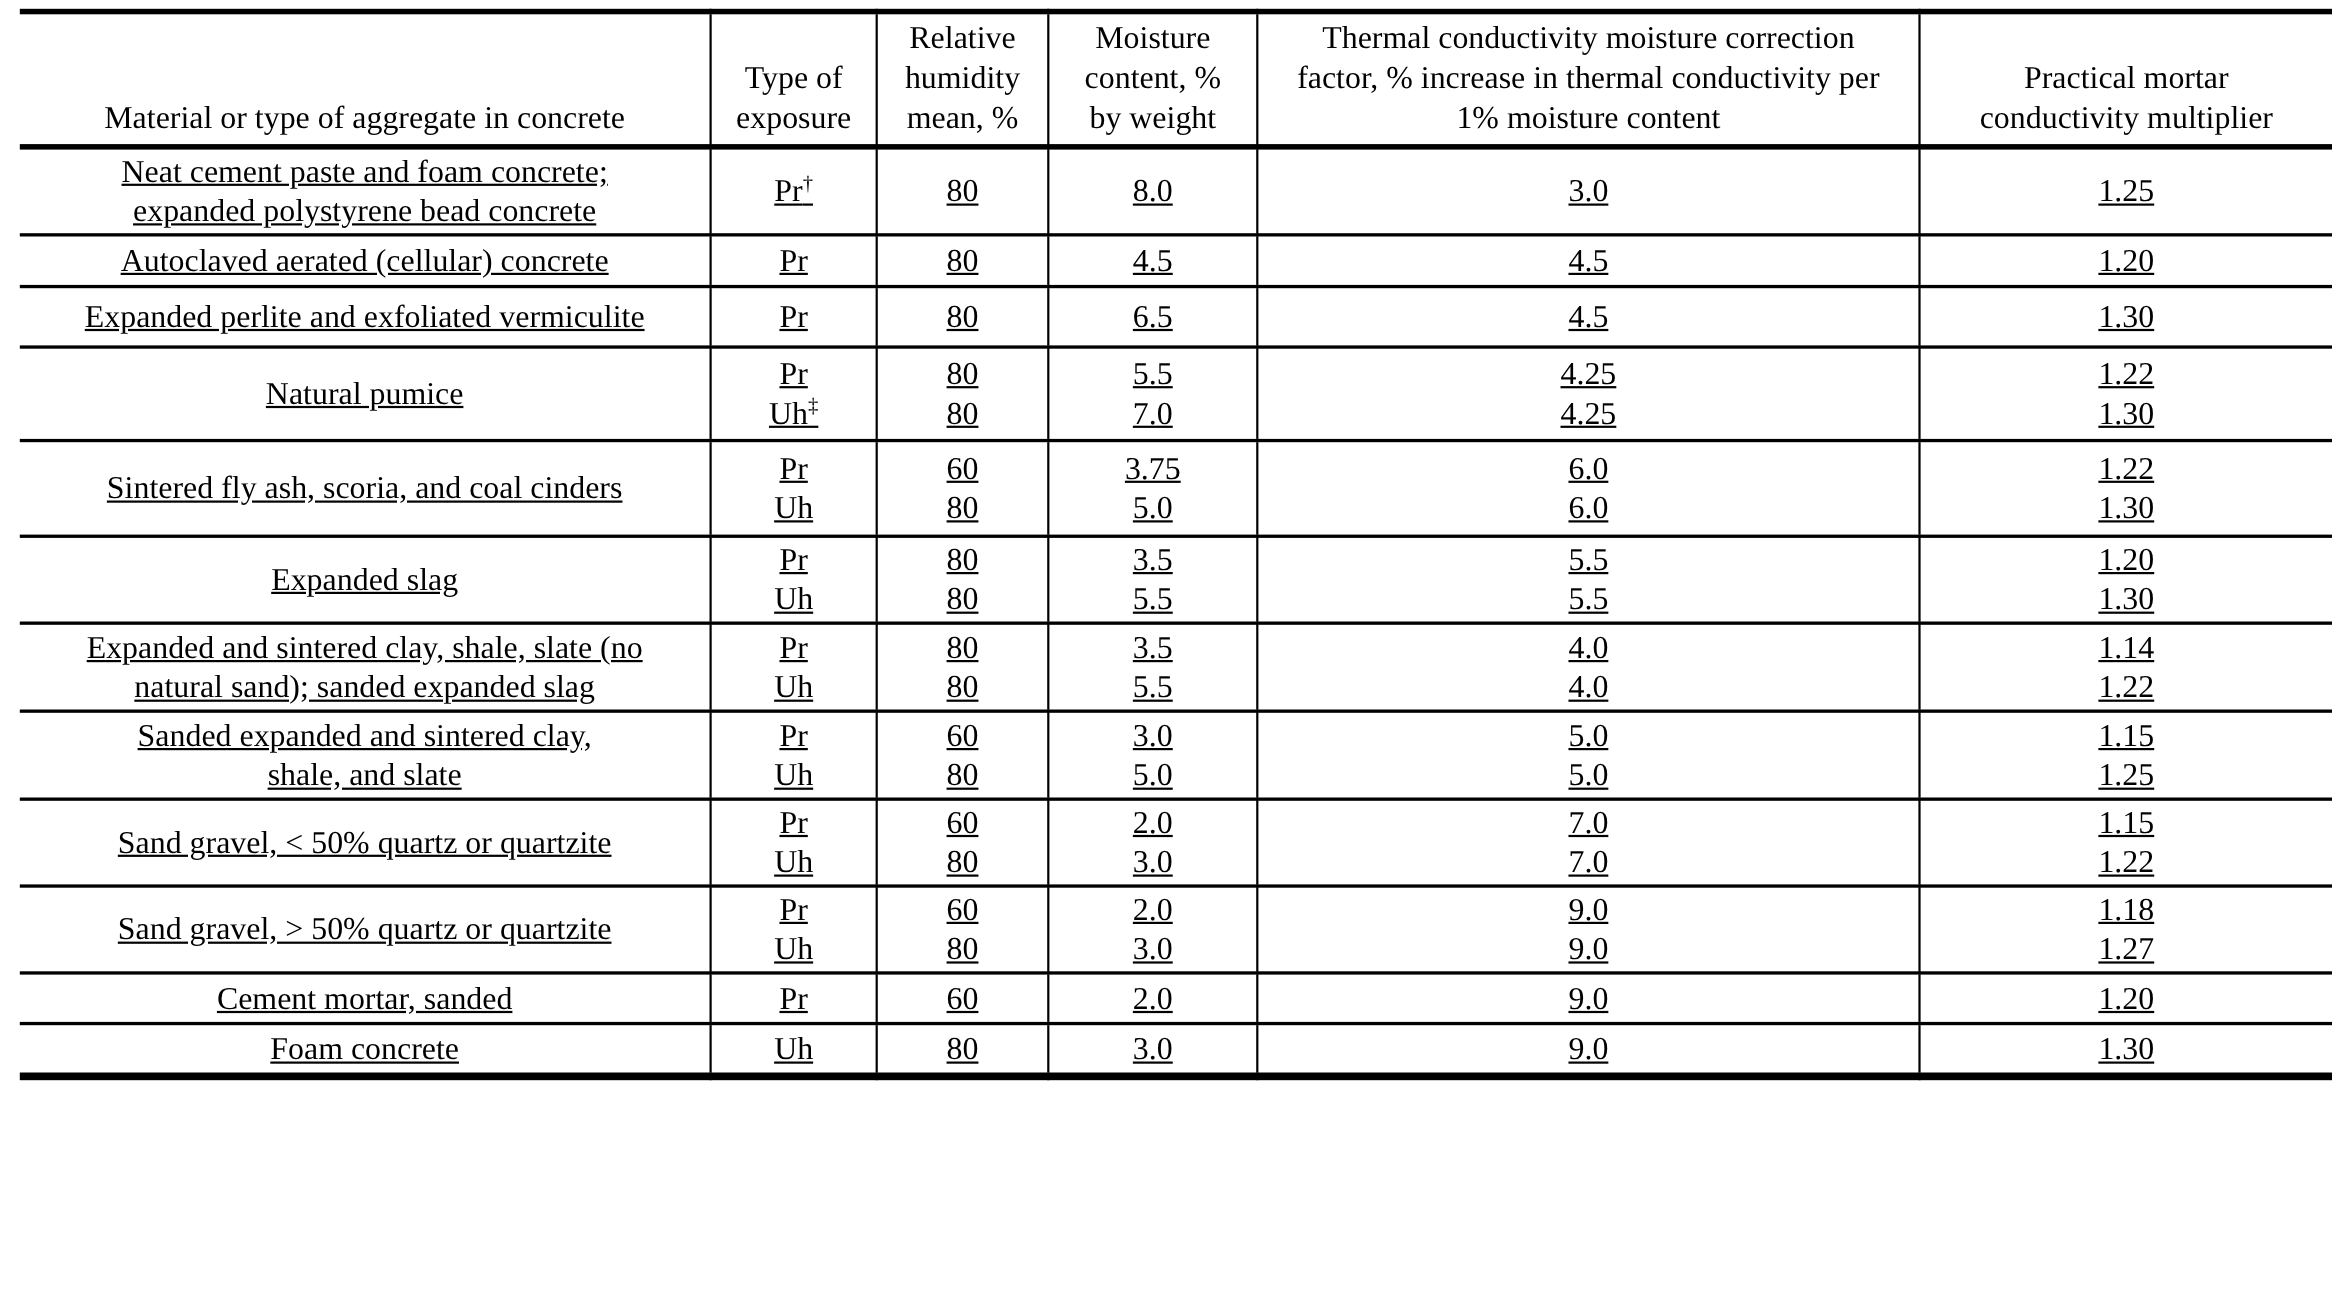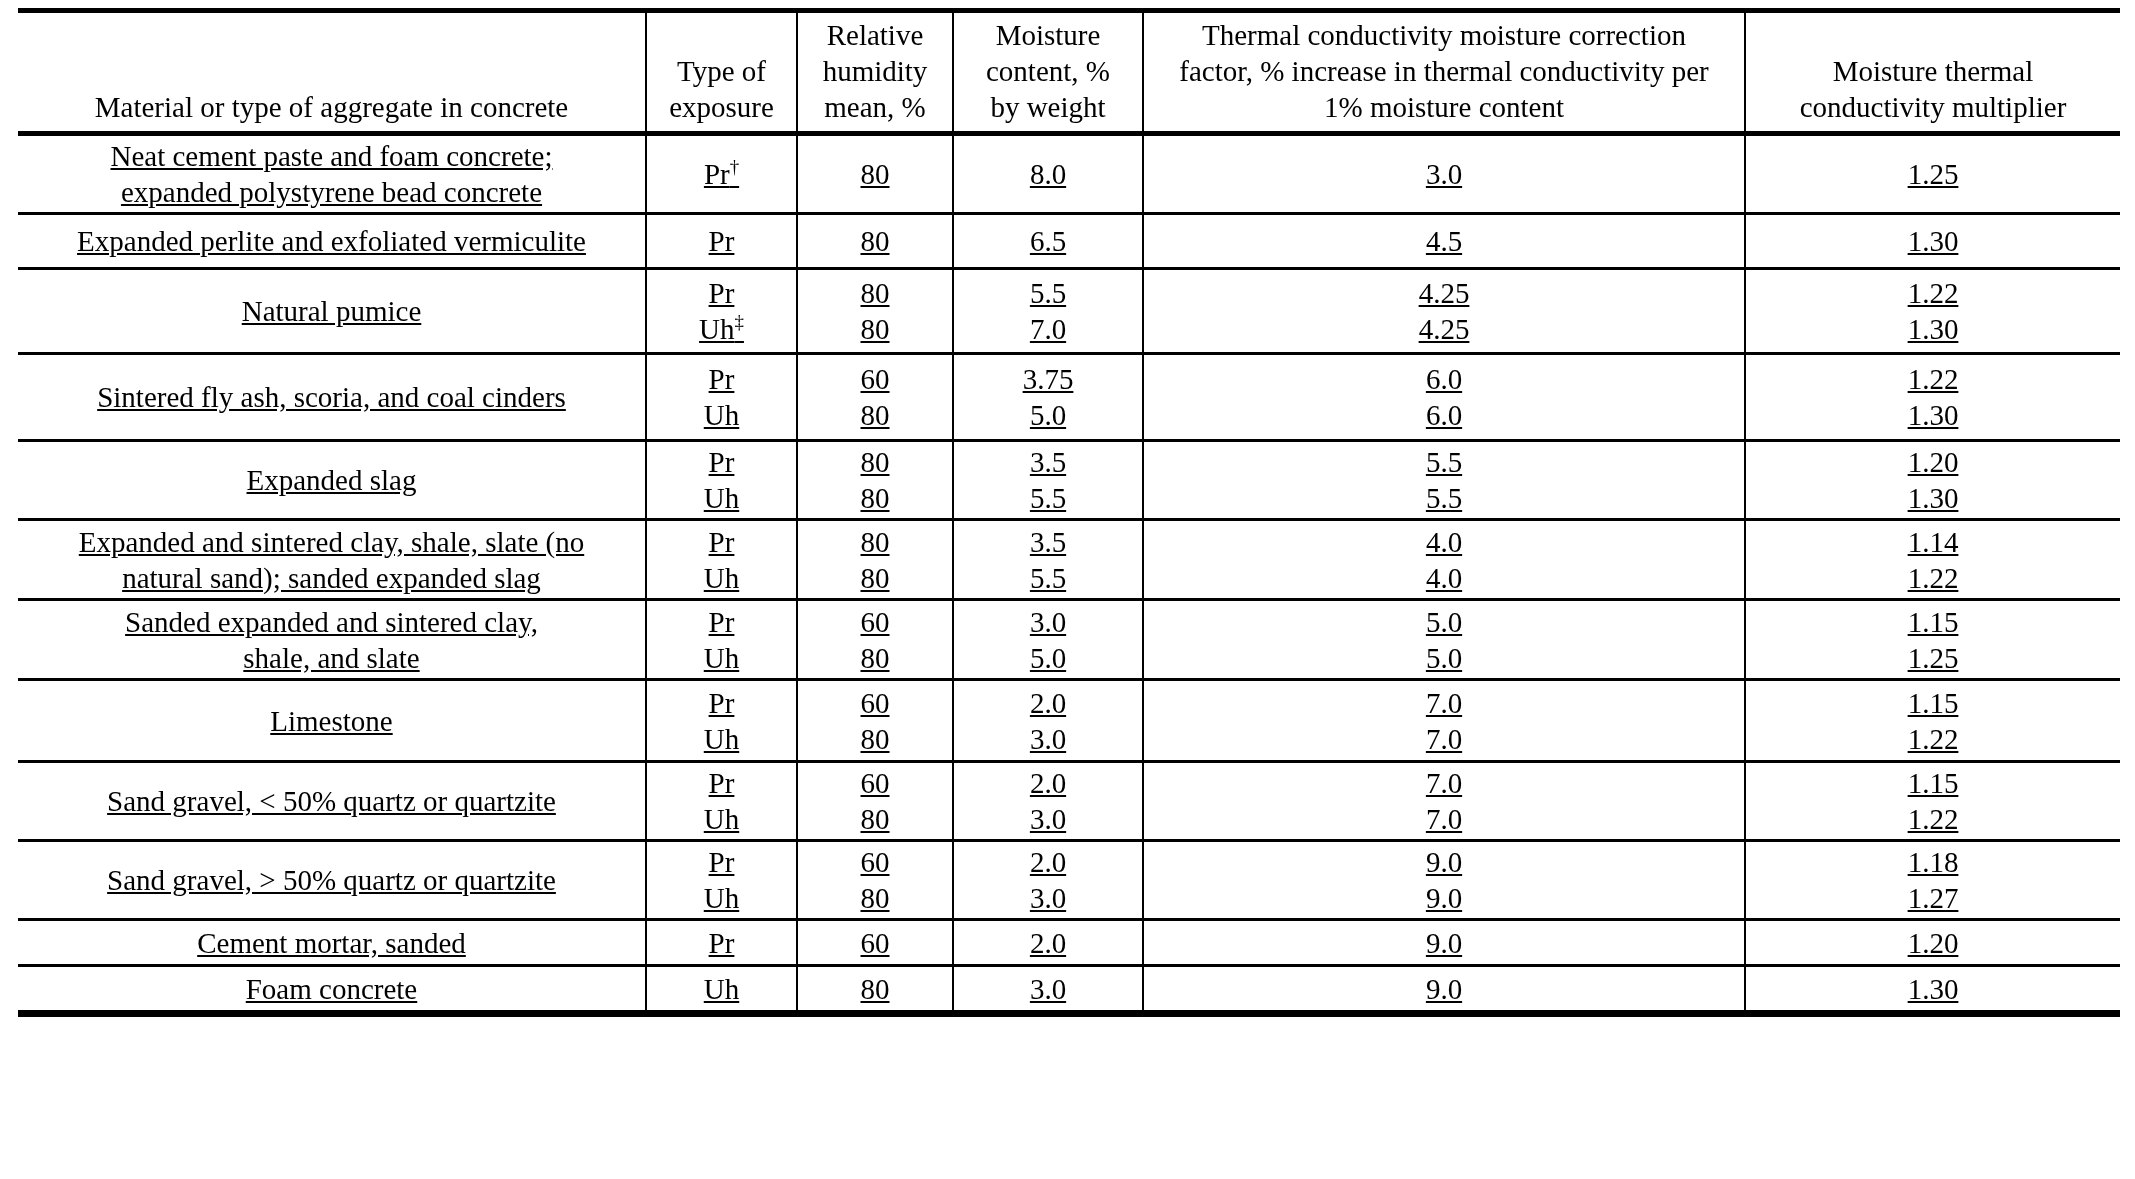--- a/index.html
+++ b/index.html
@@ -79,21 +79,21 @@
           <div>Moisture</div>
           <div>content, %</div>
           <div>by weight</div>
         </th>
         <th>
           <div>Thermal conductivity moisture correction</div>
           <div>factor, % increase in thermal conductivity per</div>
           <div>1% moisture content</div>
         </th>
         <th>
-          <div>Moisture thermal</div>
+          <div>Practical mortar</div>
           <div>conductivity multiplier</div>
         </th>
       </tr>
     </thead>
     <tbody>
 
       <tr style="height:80px">
         <td>
           <div>Neat cement paste and foam concrete;</div>
           <div>expanded polystyrene bead concrete</div>
@@ -108,20 +108,40 @@
             <div>8.0</div>
           </td>
         <td>
             <div>3.0</div>
           </td>
         <td>
             <div>1.25</div>
           </td>
       </tr>
 
+      <tr style="height:47px">
+        <td>
+            <div>Autoclaved aerated (cellular) concrete</div>
+          </td>
+        <td>
+            <div>Pr</div>
+          </td>
+        <td>
+            <div>80</div>
+          </td>
+        <td>
+            <div>4.5</div>
+          </td>
+        <td>
+            <div>4.5</div>
+          </td>
+        <td>
+            <div>1.20</div>
+          </td>
+      </tr>
 
       <tr style="height:55px">
         <td>
             <div>Expanded perlite and exfoliated vermiculite</div>
           </td>
         <td>
             <div>Pr</div>
           </td>
         <td>
             <div>80</div>
@@ -262,45 +282,20 @@
         <td>
           <div>5.0</div>
           <div>5.0</div>
         </td>
         <td>
           <div>1.15</div>
           <div>1.25</div>
         </td>
       </tr>
 
-      <tr style="height:82px">
-        <td>
-            <div>Limestone</div>
-          </td>
-        <td>
-          <div>Pr</div>
-          <div>Uh</div>
-        </td>
-        <td>
-          <div>60</div>
-          <div>80</div>
-        </td>
-        <td>
-          <div>2.0</div>
-          <div>3.0</div>
-        </td>
-        <td>
-          <div>7.0</div>
-          <div>7.0</div>
-        </td>
-        <td>
-          <div>1.15</div>
-          <div>1.22</div>
-        </td>
-      </tr>
 
       <tr style="height:74px">
         <td>
             <div>Sand gravel, &lt; 50% quartz or quartzite</div>
           </td>
         <td>
           <div>Pr</div>
           <div>Uh</div>
         </td>
         <td>

